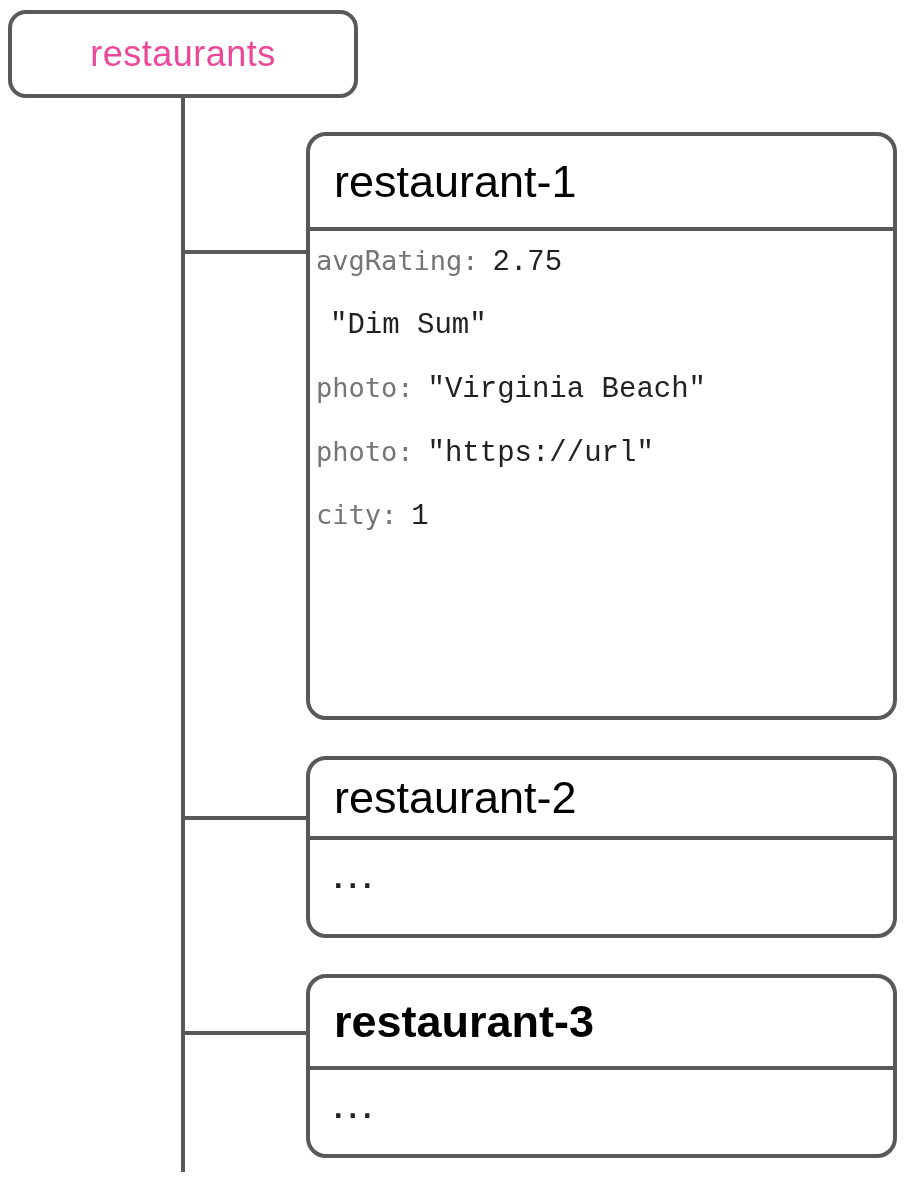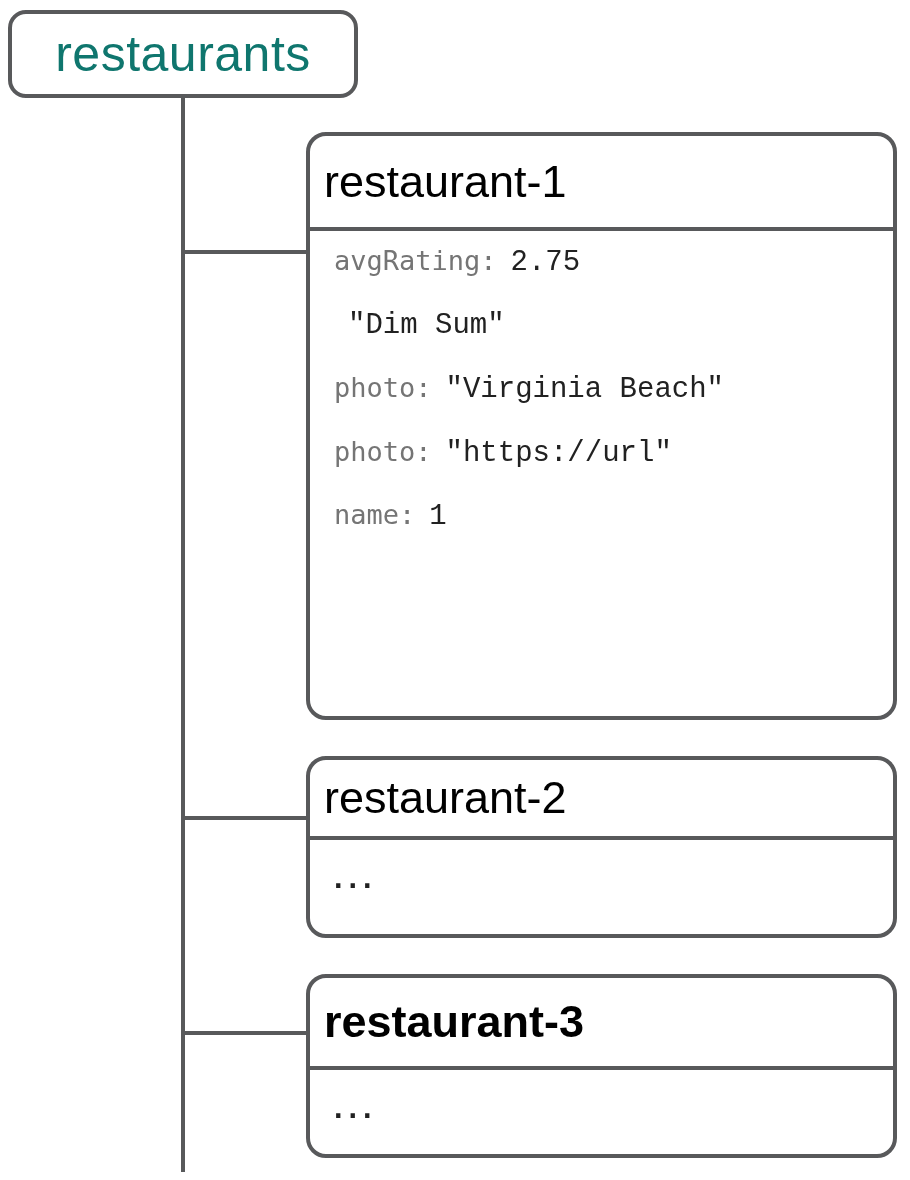--- a/index.html
+++ b/index.html
@@ -18,22 +18,22 @@
   .root-node {
     position: absolute;
     left: 8px; top: 10px;
     width: 350px; height: 88px;
     border: 4px solid #58595b;
     border-radius: 18px;
     background: #ffffff;
     display: flex; align-items: center; justify-content: center;
   }
   .root-node .root-label {
-    font-size: 50px;
-    color: #0f766e;
+    font-size: 36px;
+    color: #ec4899;
     letter-spacing: 0.5px;
   }
   
   .trunk {
     position: absolute;
     left: 181px; top: 98px;
     width: 4px; height: 1074px;
     background: #58595b;
   }
   .connector {
@@ -53,31 +53,31 @@
     border: 4px solid #58595b;
     border-radius: 20px;
     background: #ffffff;
   }
   .card1 { top: 132px; height: 588px; }
   .card2 { top: 756px; height: 182px; }
   .card3 { top: 974px; height: 184px; }
   .card-header {
     border-bottom: 4px solid #58595b;
     display: flex; align-items: center;
-    padding-left: 14px;
+    padding-left: 24px;
   }
   .card1 .card-header { height: 95px; }
   .card2 .card-header { height: 80px; }
   .card3 .card-header { height: 92px; font-weight: bold; }
   .card-title {
     font-size: 45px;
     color: #000000;
   }
   .card-fields {
-    padding: 14px 20px 0 24px;
+    padding: 14px 20px 0 6px;
     text-align: right;
   }
   .field-row {
     height: 63.5px;
     display: flex;
     align-items: baseline;
   }
   .field-key {
     font-family: "DejaVu Sans Mono", monospace;
     font-size: 27px;
@@ -128,21 +128,21 @@
       </div>
       <div class="field-row">
         <span class="field-key">photo:</span>
         <span class="field-value">"Virginia Beach"</span>
       </div>
       <div class="field-row">
         <span class="field-key">photo:</span>
         <span class="field-value">"https://url"</span>
       </div>
       <div class="field-row">
-        <span class="field-key">name:</span>
+        <span class="field-key">city:</span>
         <span class="field-value">1</span>
       </div>
     </div>
   </div>
 
   <div class="card card2">
     <div class="card-header">
       <span class="card-title">restaurant-2</span>
     </div>
     <div class="card-ellipsis-body">

